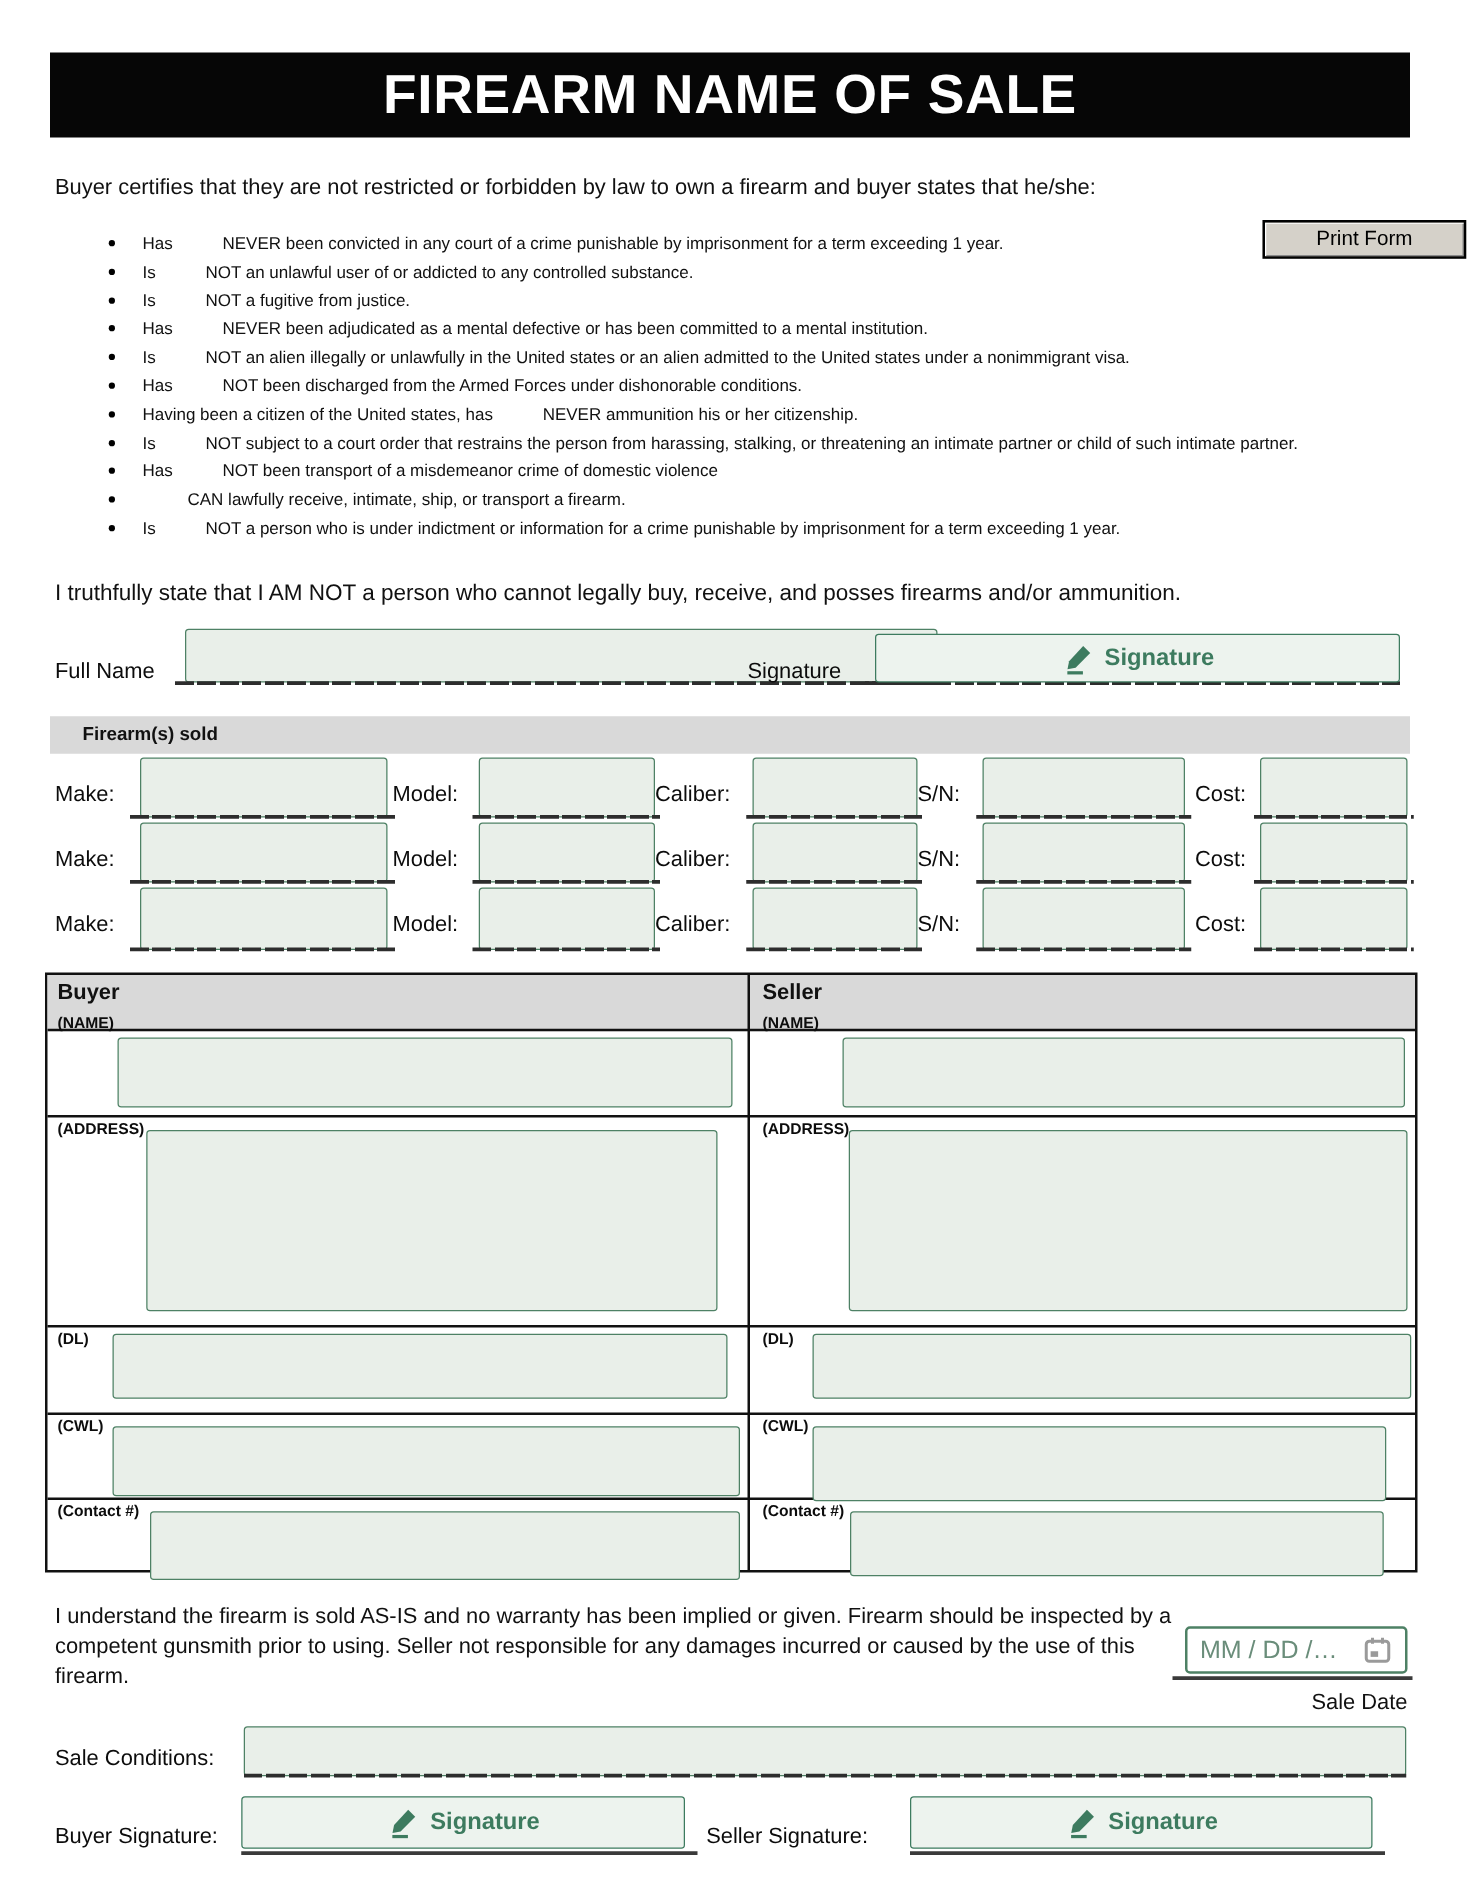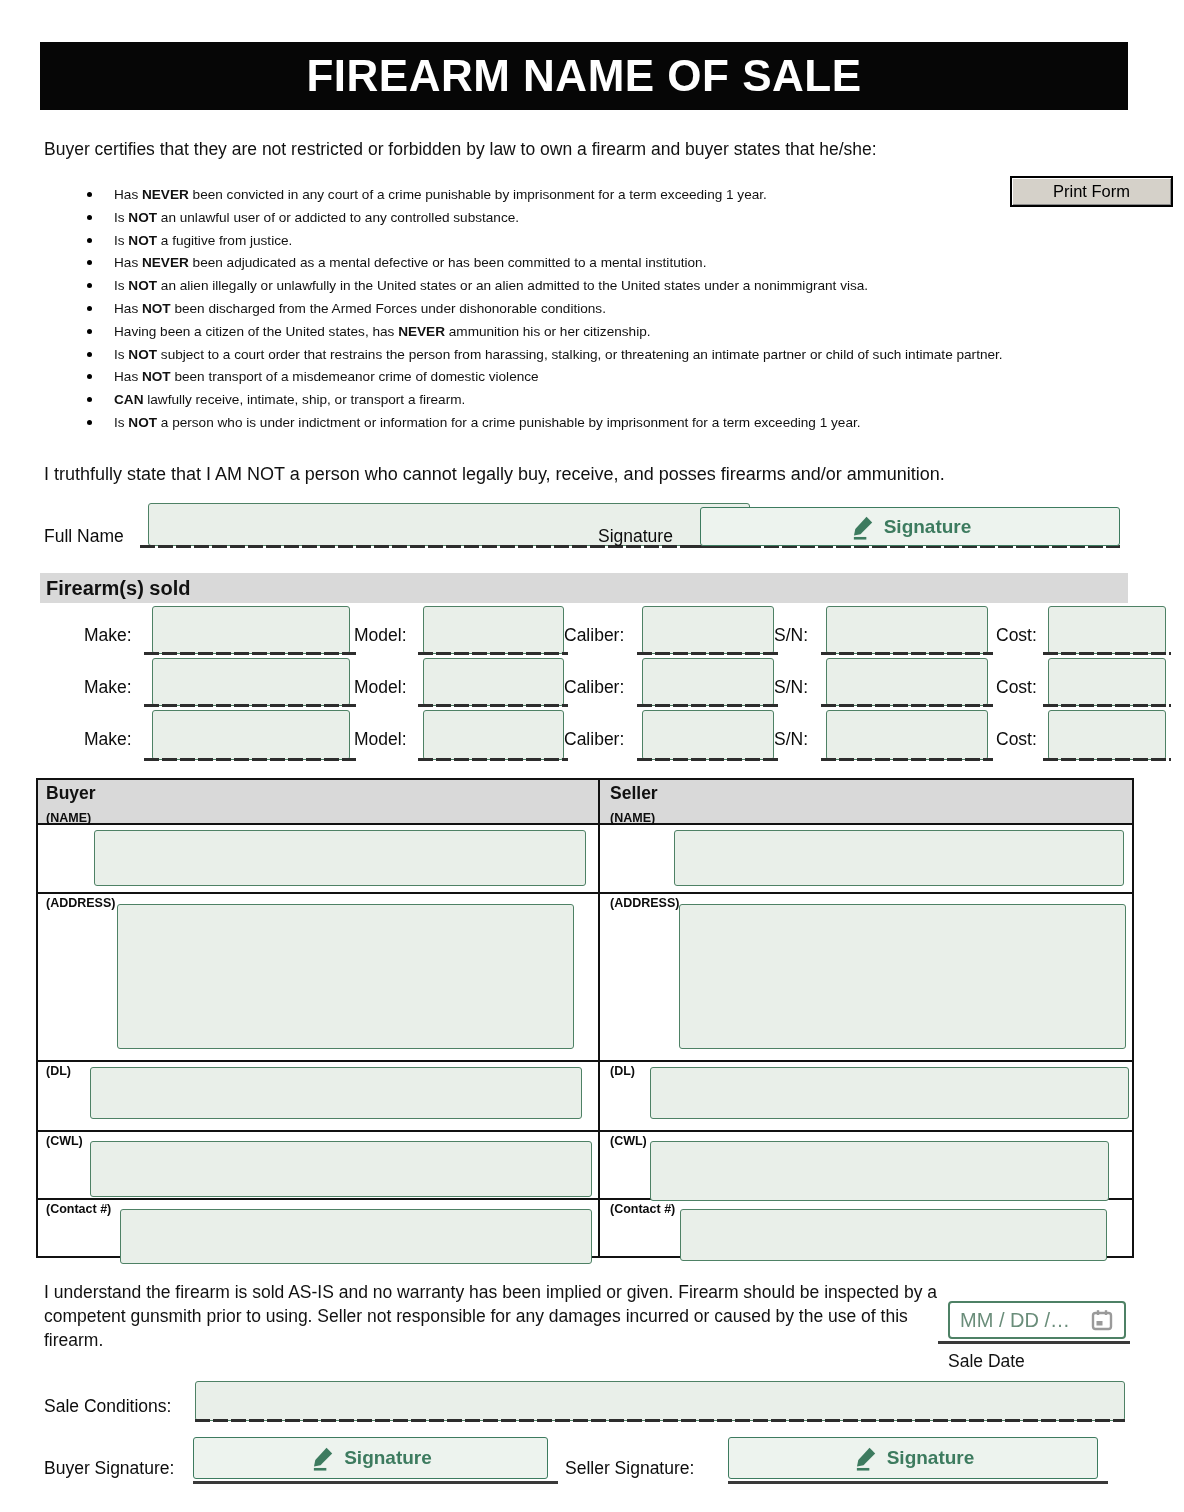--- a/index.html
+++ b/index.html
@@ -15,21 +15,21 @@
   .print-btn{
     position:absolute;left:1010px;top:176px;width:163px;height:31px;
     background:#d5d1c9;border:2px solid #000;
     box-shadow:inset 1px 1px 0 #ffffff, inset -1px -1px 0 #8a8a8a;
     font-family:"Liberation Sans",sans-serif;font-size:16.5px;color:#000;cursor:pointer;
   }
   
   .bullets{position:absolute;left:114px;top:187px;width:1060px;margin:0;padding:0;list-style:none;}
   .bullets li{position:relative;font-size:13.6px;line-height:16px;margin:0 0 6.8px 0;}
   .bullets li::before{content:"";position:absolute;left:-27px;top:5px;width:5px;height:5px;border-radius:50%;background:#000;}
-  .bullets b{font-weight:bold;}
+  .bullets b{font-weight:normal;margin-left:36px;}
   
   .statement{position:absolute;left:44px;top:464px;width:1060px;font-size:18px;}
   
   .gfield{
     background:#e9efe9;border:1.5px solid #4e8165;border-radius:3px;
     box-sizing:border-box;font-family:"Liberation Sans",sans-serif;font-size:16px;color:#222;
     padding:2px 6px;resize:none;
   }
   .fld{position:absolute;}
   .fld .gfield{width:100%;height:100%;display:block;}
@@ -40,40 +40,40 @@
   .lbl{position:absolute;font-size:17.5px;color:#0c0c0c;white-space:nowrap;}
   
   .sig-btn{
     position:absolute;display:flex;align-items:center;justify-content:center;gap:9px;
     background:#edf3ee;border:1.6px solid #3d7b5f;border-radius:3px;cursor:pointer;
     font-family:"Liberation Sans",sans-serif;
   }
   .sig-btn .sig-text{color:#3d7b5f;font-size:19px;font-weight:bold;}
   
   .fire-header{position:absolute;left:40px;top:573px;width:1088px;height:30px;background:#d9d9d9;}
-  .fire-header span{display:block;padding-left:6px;line-height:30px;font-weight:bold;font-size:20px;}
-  .f-row{position:absolute;left:40px;width:1088px;height:52px;margin-left:40px;}
+  .fire-header span{display:block;padding-left:6px;line-height:30px;font-weight:bold;font-size:15px;margin-left:20px;}
+  .f-row{position:absolute;left:40px;width:1088px;height:52px;}
   .f-row .lbl{top:20px;}
   
   .bs-table{position:absolute;left:36px;top:778px;width:1098px;height:480px;border:2px solid #111;box-sizing:border-box;}
   .bs-head{position:absolute;left:0;top:0;width:100%;height:45px;background:#d9d9d9;border-bottom:2px solid #111;box-sizing:border-box;}
   .bs-head .hcell{position:absolute;top:0;font-weight:bold;font-size:17.5px;line-height:26px;}
   .v-div{position:absolute;left:560px;top:0;bottom:0;width:2px;background:#111;}
   .h-div{position:absolute;left:0;width:100%;height:2px;background:#111;}
   .cell-lbl{position:absolute;font-size:12.5px;font-weight:bold;color:#0c0c0c;white-space:nowrap;}
   
   .disclaimer{position:absolute;left:44px;top:1280px;width:900px;font-size:17.5px;line-height:24px;}
   .date-field{
     position:absolute;left:948px;top:1301px;width:178px;height:38px;box-sizing:border-box;
     background:#fff;border:2px solid #4e8165;border-radius:4px;
     display:flex;align-items:center;justify-content:center;gap:20px;cursor:pointer;
   }
   .date-field .date-text{color:#6a8d7a;font-size:20px;}
   .date-line{position:absolute;left:938px;top:1341px;width:192px;height:3px;background:#3a3a3a;}
-  .sale-date-lbl{position:absolute;left:948px;top:1351px;width:178px;text-align:left;font-size:17.5px;}
+  .sale-date-lbl{position:absolute;left:948px;top:1351px;width:178px;text-align:right;font-size:17.5px;}
 </style>
 </head>
 <body>
 
 <div class="page">
 
   <div class="title-bar">
     <h1>FIREARM NAME OF SALE</h1>
   </div>
 

